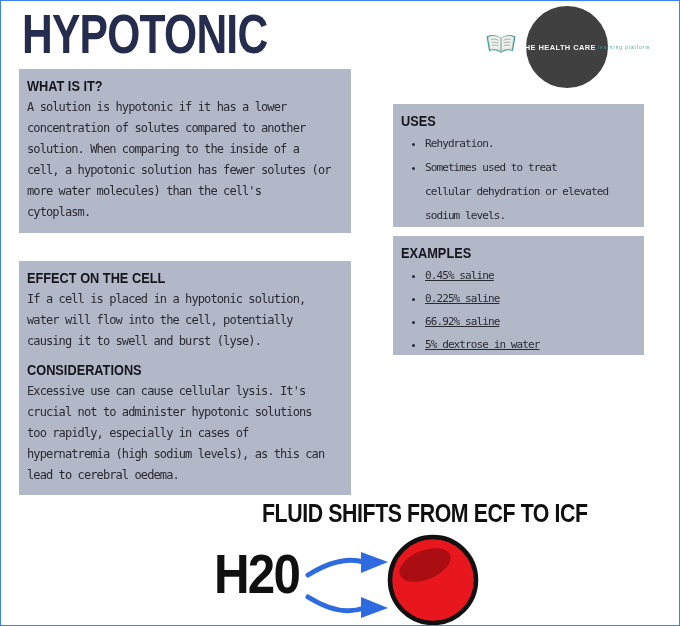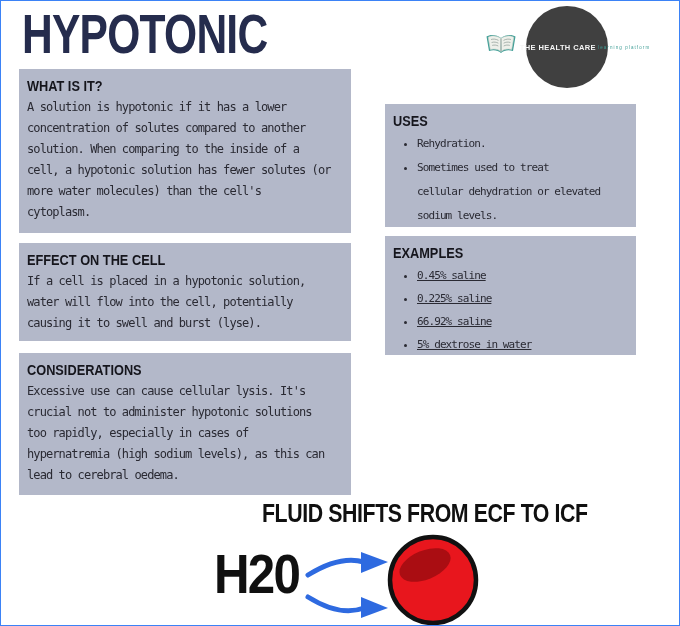--- a/index.html
+++ b/index.html
@@ -56,23 +56,23 @@
     letter-spacing: 1.1px;
     white-space: nowrap;
   }
   
   .box {
     position: absolute;
     background: #b3b8c9;
     padding: 8px 8px;
   }
   .box-left { left: 18px; width: 332px; }
-  .box-right { left: 384px; width: 251px; }
+  .box-right { left: 392px; width: 251px; }
   #box-what-is-it { top: 68px;  height: 164px; }
-  #box-effect     { top: 242px; height: 98px;  }
+  #box-effect     { top: 260px; height: 98px;  }
   #box-considerations { top: 352px; height: 142px; }
   #box-uses     { top: 103px; height: 123px; }
   #box-examples { top: 235px; height: 119px; }
   .box-heading {
     display: inline-block;
     font-size: 14.5px;
     font-weight: 700;
     color: #15151c;
     letter-spacing: 0px;
     transform: scaleX(0.88);

